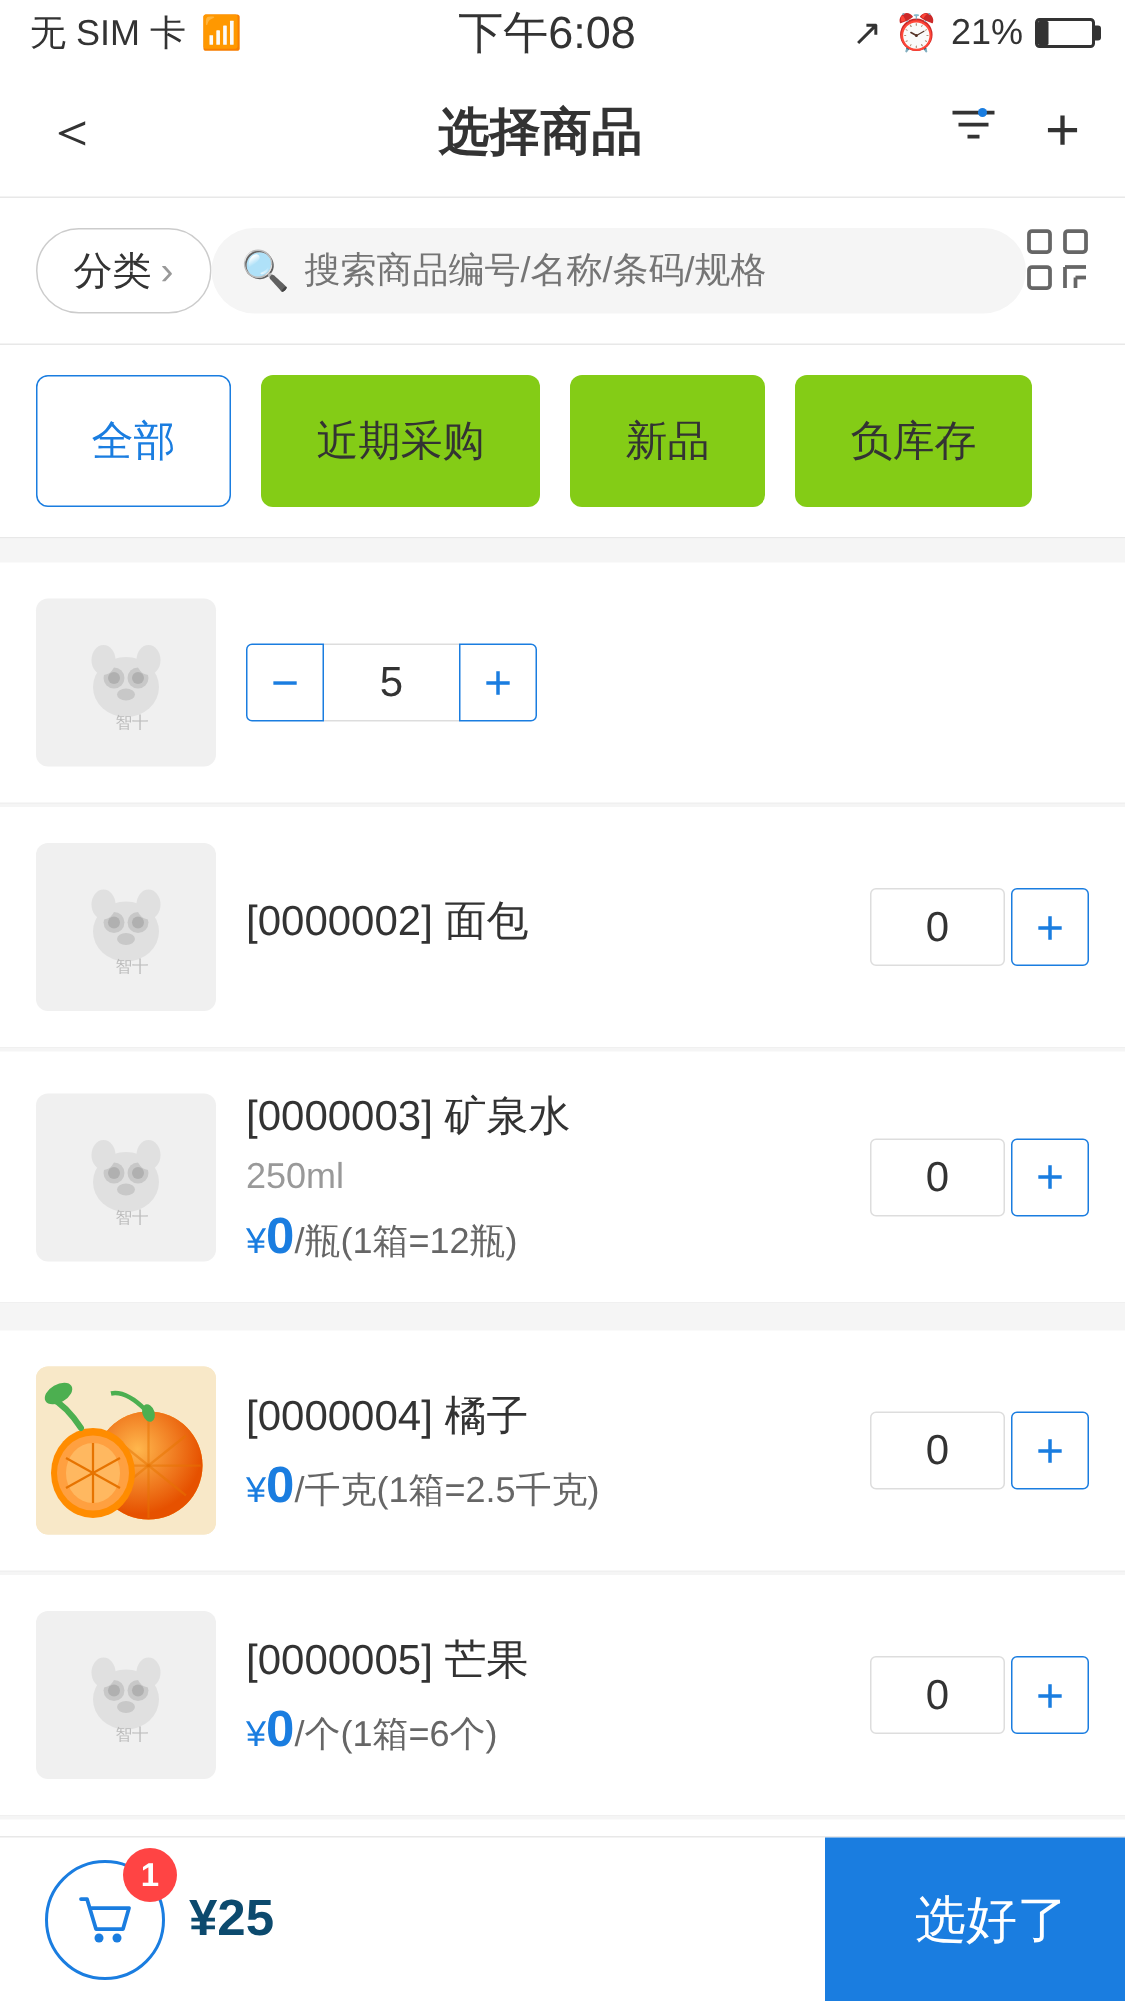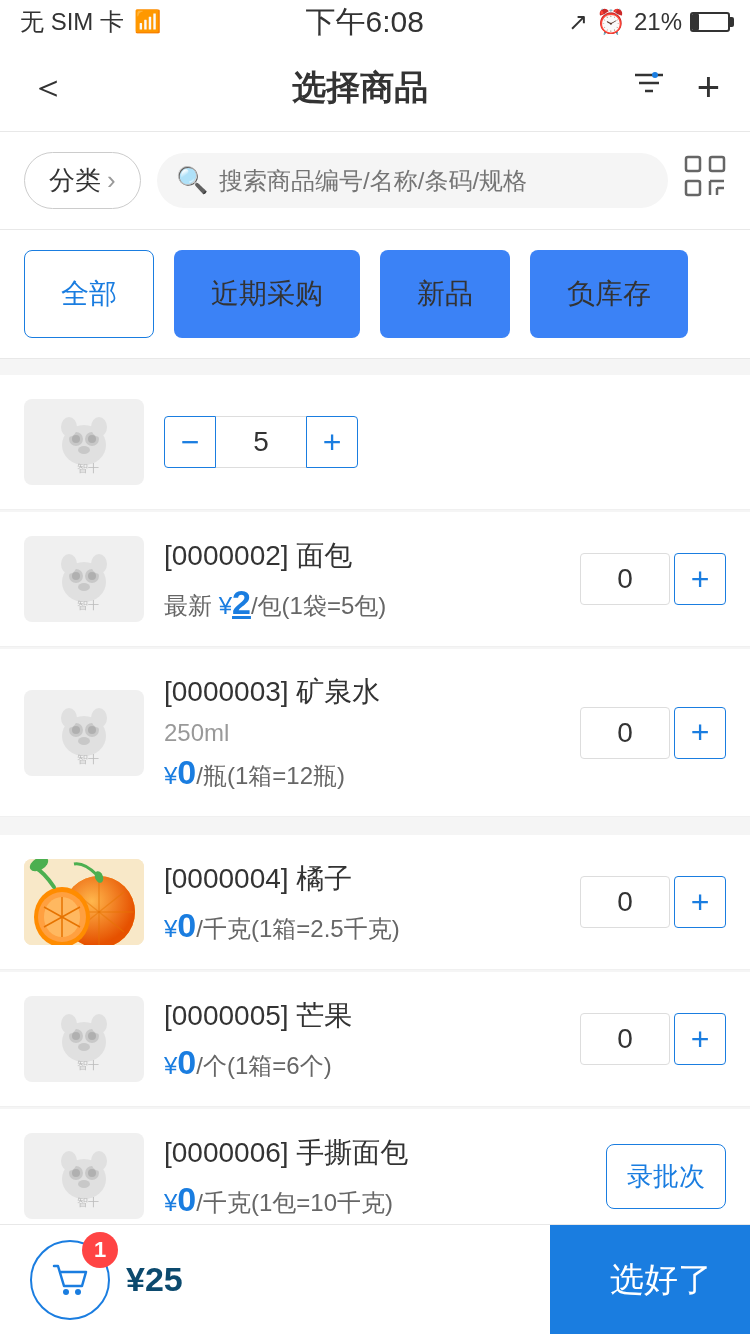--- a/index.html
+++ b/index.html
@@ -68,22 +68,20 @@
       font-size: 36px;
       color: #333;
       cursor: pointer;
     }
 
     
     .search-bar-area {
       background: #fff;
       padding: 20px 24px;
       display: flex;
-      align-items: center;
-      gap: 16px;
       border-bottom: 1px solid #e8e8e8;
     }
     .category-btn {
       border: 1px solid #ccc;
       border-radius: 30px;
       padding: 10px 24px;
       font-size: 26px;
       color: #333;
       background: #fff;
       white-space: nowrap;
@@ -131,40 +129,40 @@
       cursor: pointer;
       border: 1.5px solid transparent;
     }
     .filter-tab.active {
       color: #1a7de0;
       border-color: #1a7de0;
       background: #fff;
     }
     .filter-tab:not(.active) {
       color: #333;
-      background: #3b82f6;
+      background: #84cc16;
       border-color: transparent;
     }
 
     
     .product-list {
       background: #f5f5f5;
     }
     .product-item {
       background: #fff;
       margin-bottom: 2px;
       display: flex;
       align-items: center;
       padding: 24px 24px;
       gap: 20px;
       border-bottom: 1px solid #f0f0f0;
     }
     .product-thumb {
       width: 120px;
-      height: 86px;
+      height: 112px;
       background: #f0f0f0;
       border-radius: 8px;
       display: flex;
       align-items: center;
       justify-content: center;
       flex-shrink: 0;
       overflow: hidden;
     }
     .product-thumb .placeholder-icon {
       color: #bbb;
@@ -436,23 +434,20 @@
           <circle cx="43" cy="32" r="4" fill="#b0b0b0"></circle>
           <ellipse cx="35" cy="43" rx="6" ry="4" fill="#c8c8c8"></ellipse>
           <ellipse cx="20" cy="20" rx="8" ry="10" fill="#e0e0e0"></ellipse>
           <ellipse cx="50" cy="20" rx="8" ry="10" fill="#e0e0e0"></ellipse>
           <text x="28" y="65" font-size="11" fill="#bbb" font-family="sans-serif">智十</text>
         </svg>
       </div>
     </div>
     <div class="product-info">
       <div class="product-name">[0000002] 面包</div>
-      <div class="product-price">
-        <span class="latest-label">最新 </span><span class="yen">¥</span><span class="price-value" style="font-size:34px;">2</span><span class="price-unit">/包(1袋=5包)</span>
-      </div>
     </div>
     <div class="qty-control">
       <input class="qty-input" type="text" value="0" style="border-radius: 4px; border: 1.5px solid rgb(221, 221, 221);">
       <button class="qty-btn qty-btn-plus" style="border-radius:4px; margin-left:4px;">+</button>
     </div>
   </div>
 
   <div class="product-item">
     <div class="product-thumb">
       <div class="placeholder-icon">

